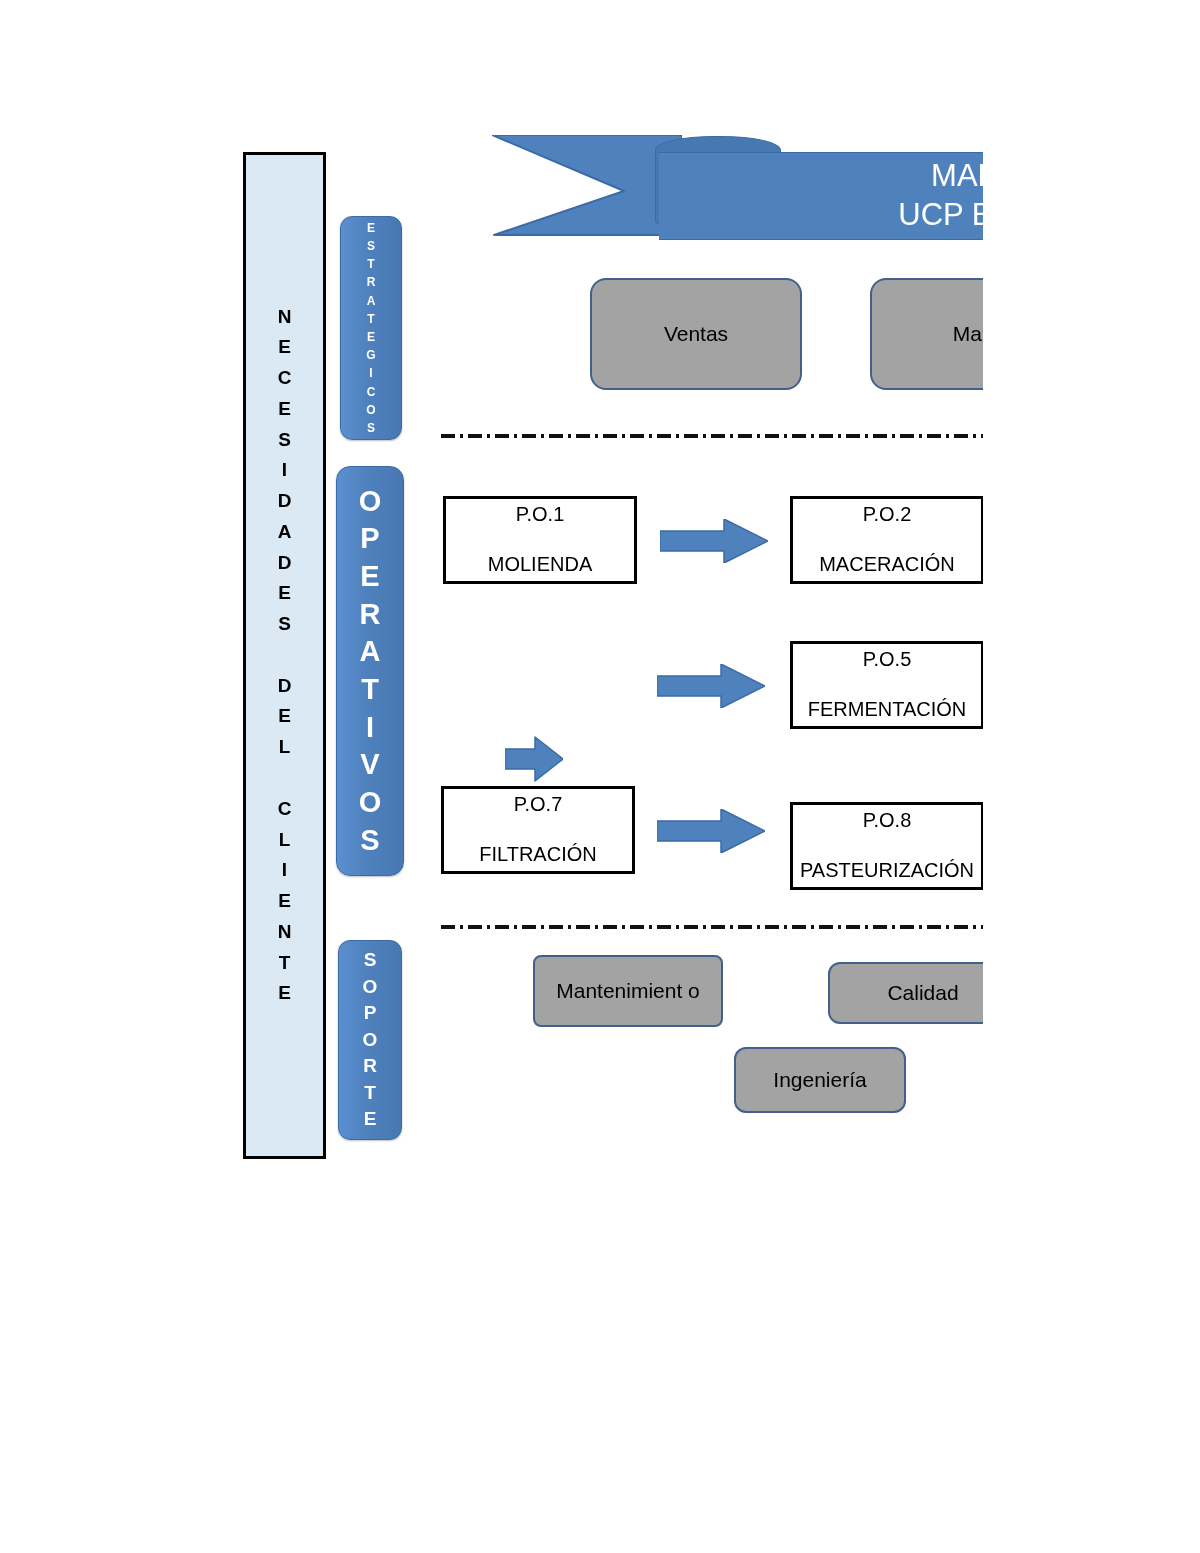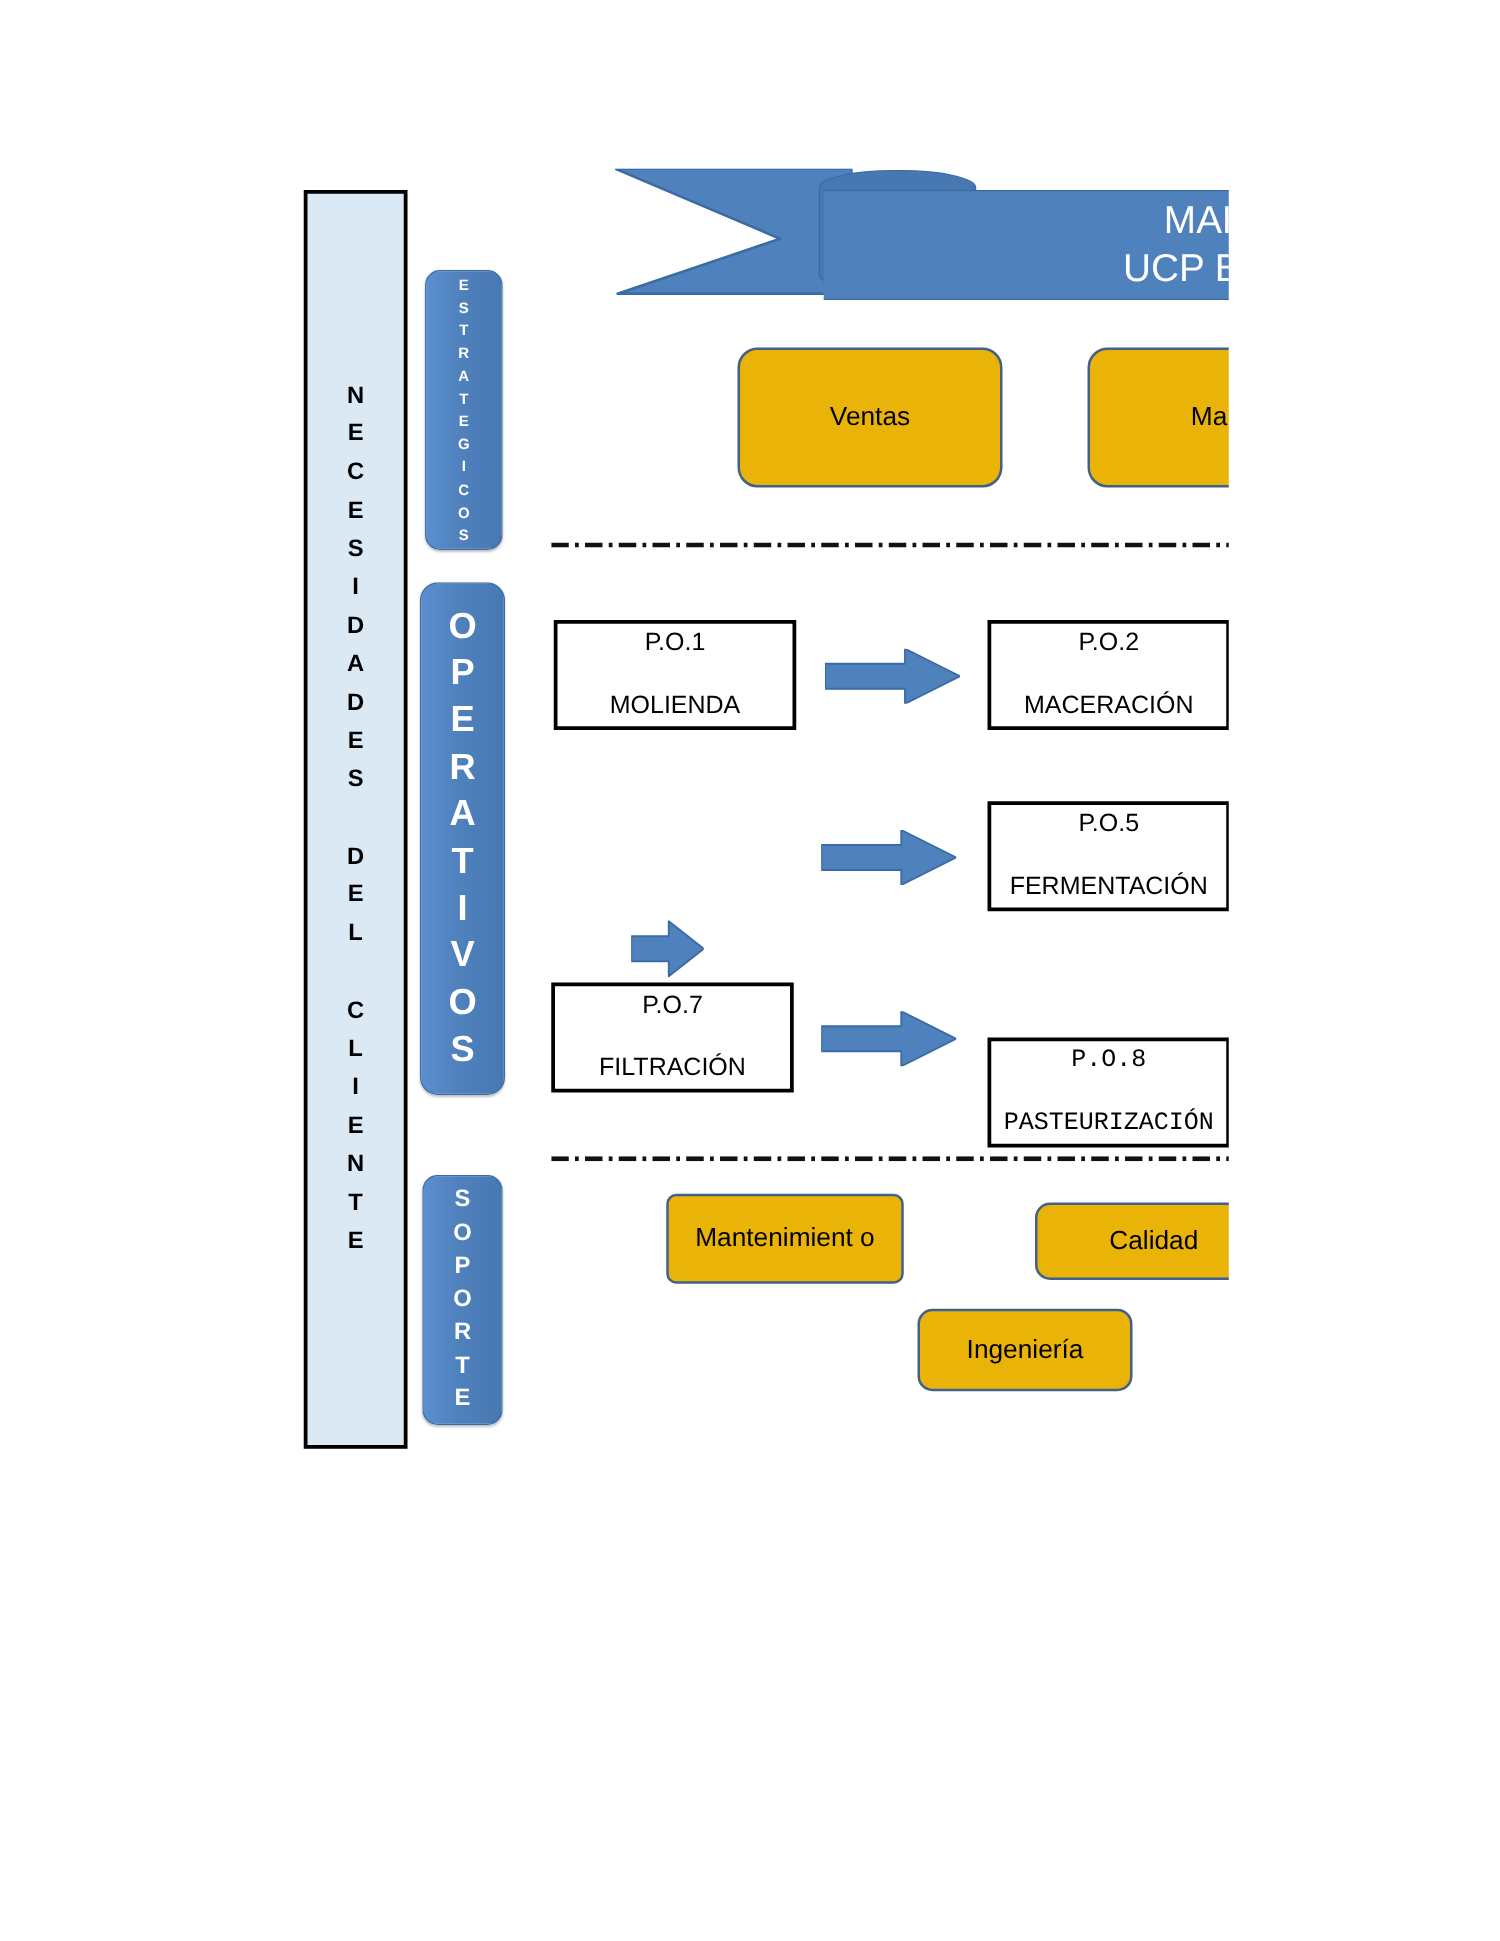--- a/index.html
+++ b/index.html
@@ -152,21 +152,21 @@
     font-size: 31px;
     line-height: 1.25;
     text-align: center;
     white-space: pre;
     padding-left: 120px;
   }
 
   
   .soft-box {
     position: absolute;
-    background: #eab308;
+    background: #a3a3a3;
     border: 2px solid #41618C;
     border-radius: 16px;
     box-sizing: border-box;
     display: flex;
     align-items: center;
     justify-content: center;
     text-align: right;
     font-size: 21px;
     color: #000000;
     line-height: 1.2;
@@ -194,21 +194,21 @@
     color: #000000;
     text-align: center;
     white-space: nowrap;
     gap: 24px;
   }
   #proc-po1 { left: 443px; top: 496px; width: 194px; height: 88px; }
   #proc-po2 { left: 790px; top: 496px; width: 194px; height: 88px; align-items: center; }
   #proc-po6 { left: 443px; top: 641px; width: 194px; height: 88px; }
   #proc-po5 { left: 790px; top: 641px; width: 194px; height: 88px; text-align: center; }
   #proc-po7 { left: 441px; top: 786px; width: 194px; height: 88px; }
-  #proc-po8 { left: 790px; top: 830px; width: 194px; height: 88px; font-family: Liberation Mono, monospace; }
+  #proc-po8 { left: 790px; top: 802px; width: 194px; height: 88px; }
 
   
   .arrow {
     position: absolute;
   }
   #arrow-1 { left: 660px; top: 519px; width: 108px; height: 44px; }
   #arrow-2 { left: 657px; top: 664px; width: 108px; height: 44px; }
   #arrow-3 { left: 657px; top: 809px; width: 108px; height: 44px; }
   #arrow-down { left: 505px; top: 735px; width: 58px; height: 48px; }
 

